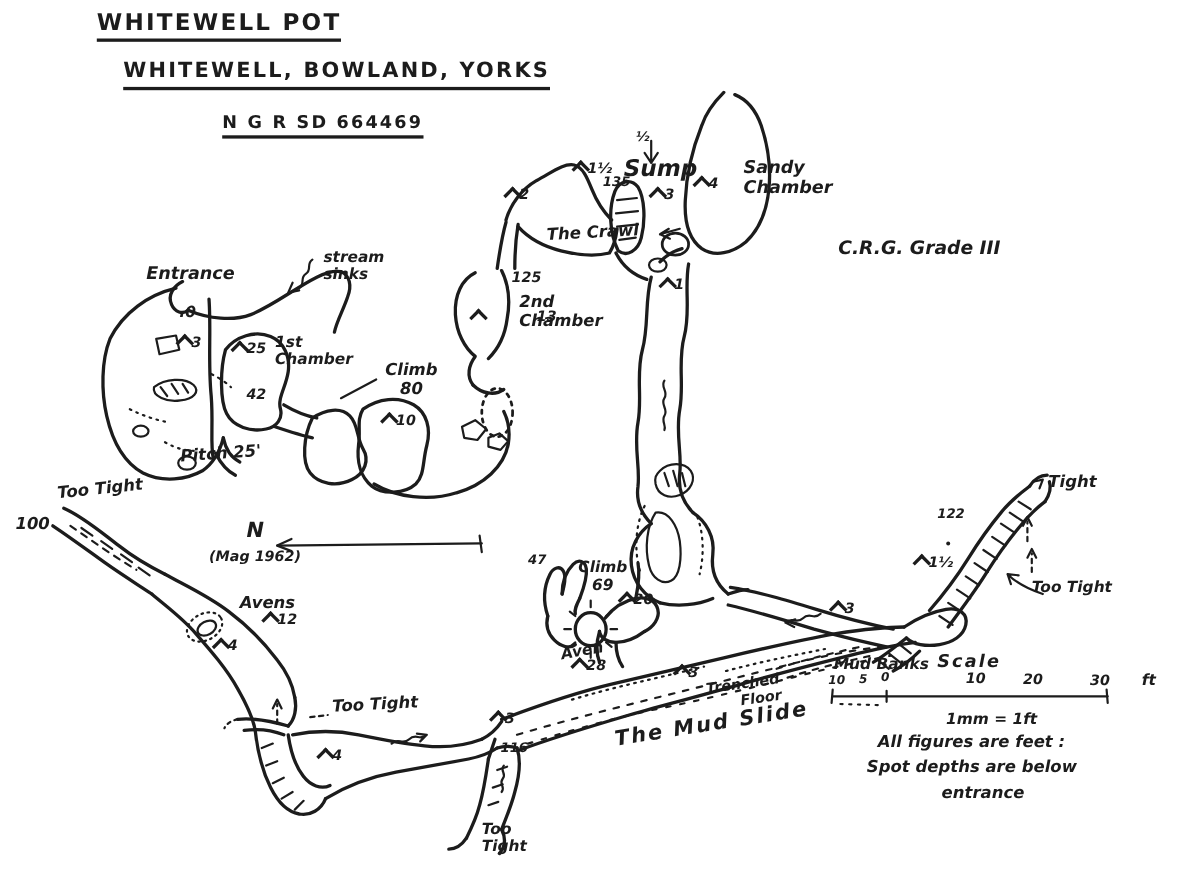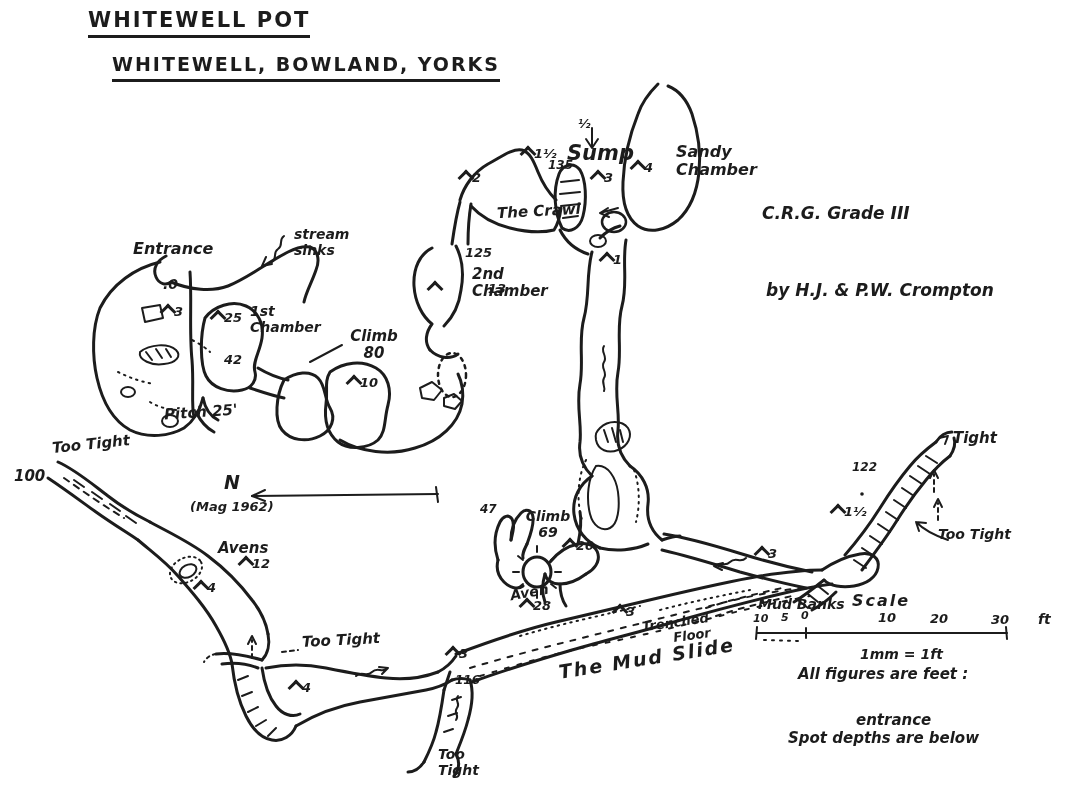--- a/index.html
+++ b/index.html
@@ -171,23 +171,23 @@
 
     <g stroke-width="2">
       <path d="M757,633 L1007,633"></path>
       <path d="M757,627 L756,639 M806,628 L806,638 M1006,627 L1007,639"></path>
       <path stroke-dasharray="2,6" d="M764,640 L800,641"></path>
     </g>
   </svg>
 
   <div class="lbl big u" style="left:88px;top:8px;font-size:21px;">WHITEWELL POT</div>
   <div class="lbl big u" style="left:112px;top:54px;font-size:19px;">WHITEWELL, BOWLAND, YORKS</div>
-
-  <div class="lbl" style="left:762px;top:204px;font-size:17px;text-align:right;">C.R.G.  Grade III</div>
-  <div class="lbl" style="left:766px;top:281px;font-size:17px;">by   H.J. &amp; P.W. Crompton</div>
+  <div class="lbl big u" style="left:202px;top:102px;font-size:16px;">N G R  SD 664469</div>
+
+  <div class="lbl" style="left:762px;top:217px;font-size:17px;text-align:right;">C.R.G.  Grade III</div>
 
   <div class="lbl" style="left:133px;top:240px;font-size:16px;">Entrance</div>
   <div class="lbl" style="left:294px;top:226px;font-size:14px;">stream
 sinks</div>
   <div class="lbl" style="left:163px;top:276px;font-size:14px;">.0</div>
   <div class="lbl" style="left:164px;top:404px;font-size:15px;transform:rotate(-4deg);">Pitch 25'</div>
   <div class="lbl" style="left:250px;top:303px;font-size:14px;">1st
 Chamber</div>
   <div class="lbl" style="left:224px;top:353px;font-size:13px;">42</div>
   <div class="lbl ctr" style="left:344px;top:328px;width:60px;font-size:15px;">Climb
@@ -227,21 +227,21 @@
   <div class="lbl" style="left:753px;top:613px;font-size:11px;">10</div>
   <div class="lbl" style="left:781px;top:612px;font-size:11px;">5</div>
   <div class="lbl" style="left:801px;top:610px;font-size:11px;">0</div>
   <div class="lbl" style="left:878px;top:611px;font-size:13px;">10</div>
   <div class="lbl" style="left:930px;top:612px;font-size:13px;">20</div>
   <div class="lbl" style="left:991px;top:613px;font-size:13px;">30</div>
   <div class="lbl" style="left:1038px;top:611px;font-size:14px;">ft</div>
   <div class="lbl" style="left:860px;top:646px;font-size:14px;">1mm = 1ft</div>
 
   <div class="lbl" style="left:798px;top:666px;font-size:15px;">All  figures are feet :</div>
-  <div class="lbl" style="left:788px;top:730px;font-size:15px;font-style:italic;">Spot  depths are below</div>
+  <div class="lbl" style="left:788px;top:689px;font-size:15px;font-style:italic;">Spot  depths are below</div>
   <div class="lbl" style="left:856px;top:712px;font-size:15px;">entrance</div>
 
   <div class="chev" style="left:522px;top:146px;">
       <span class="caret"></span>
       <span class="num">1½</span>
     </div>
   <div class="chev" style="left:460px;top:170px;">
       <span class="caret"></span>
       <span class="num">2</span>
     </div>

